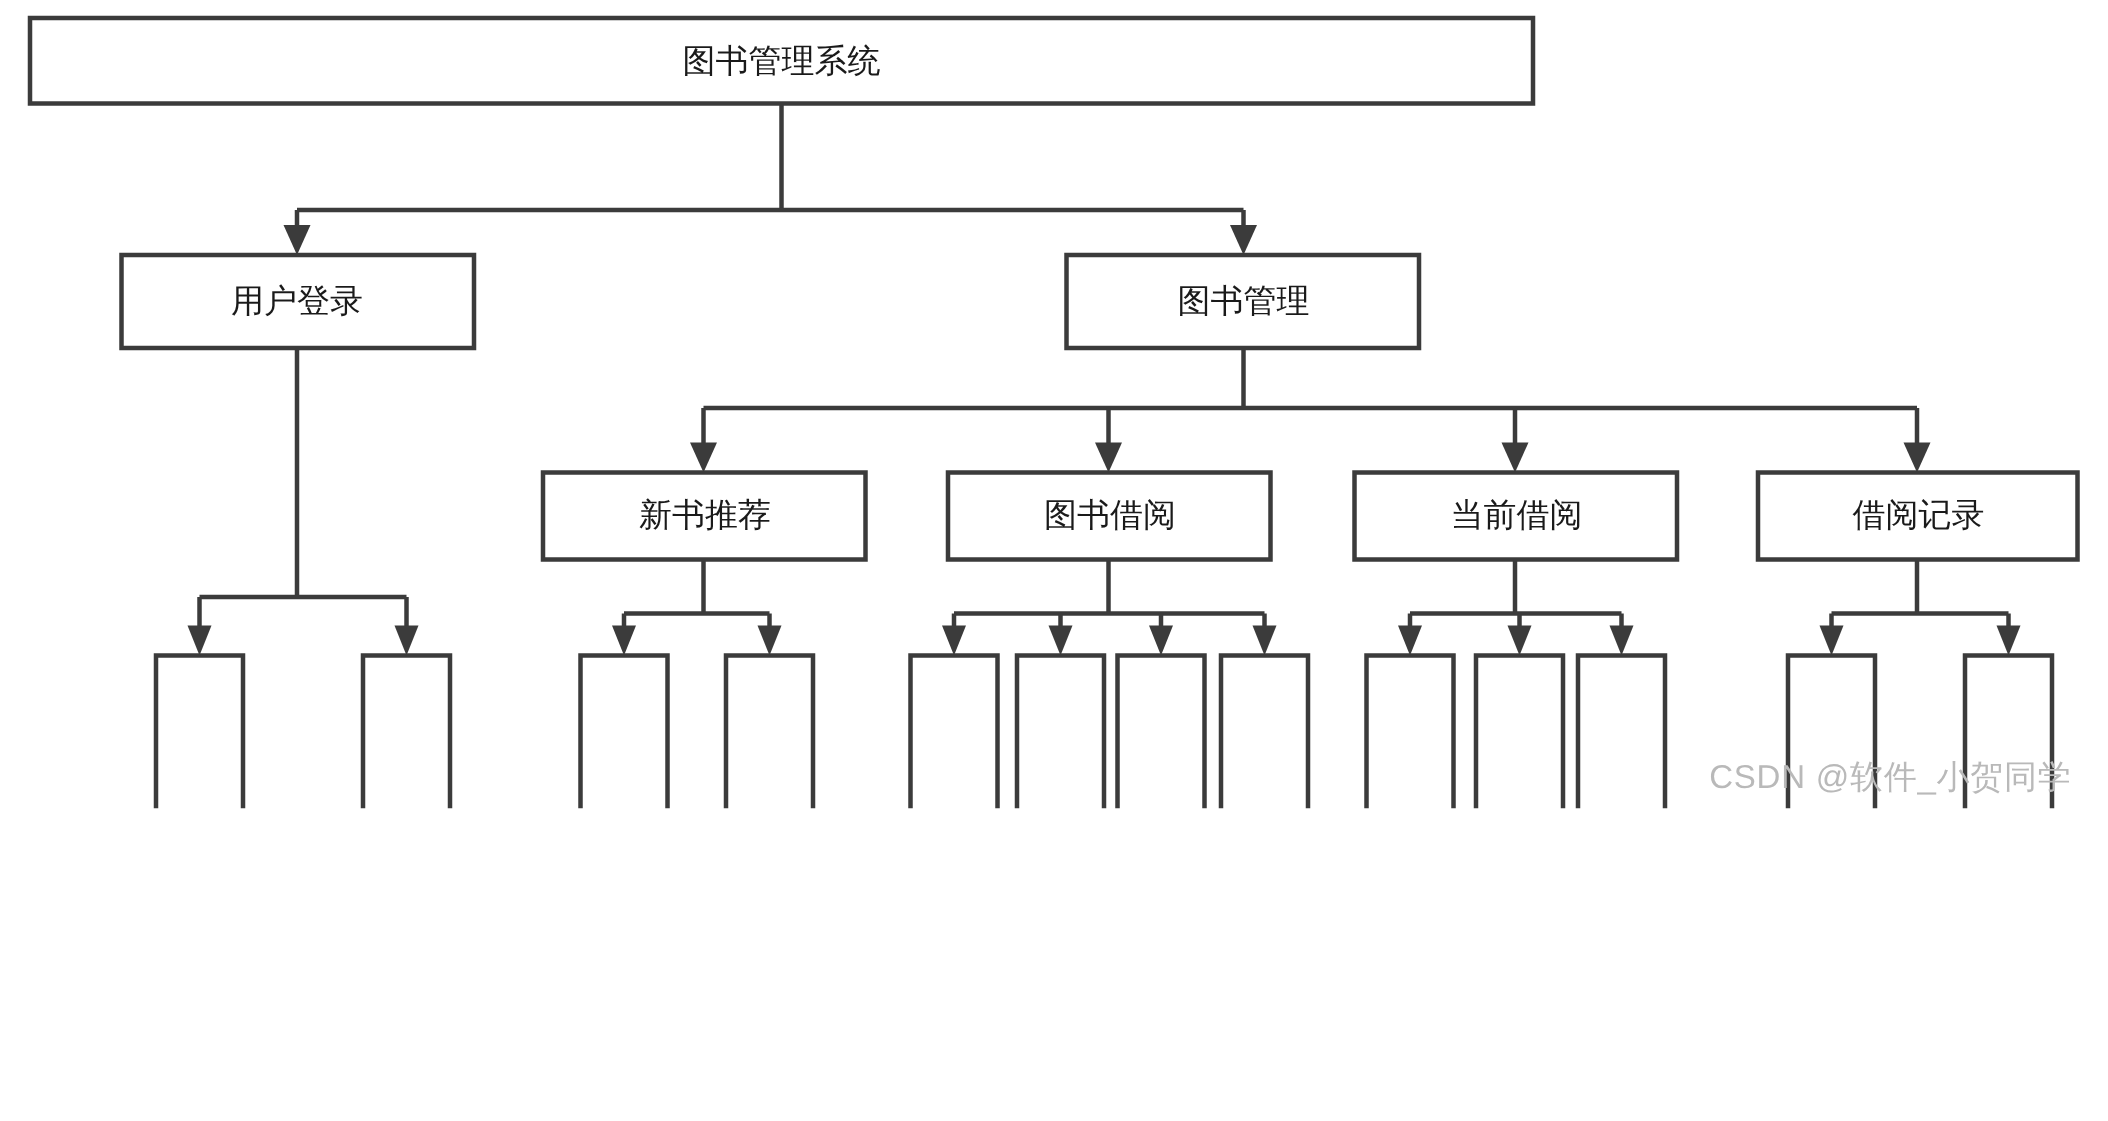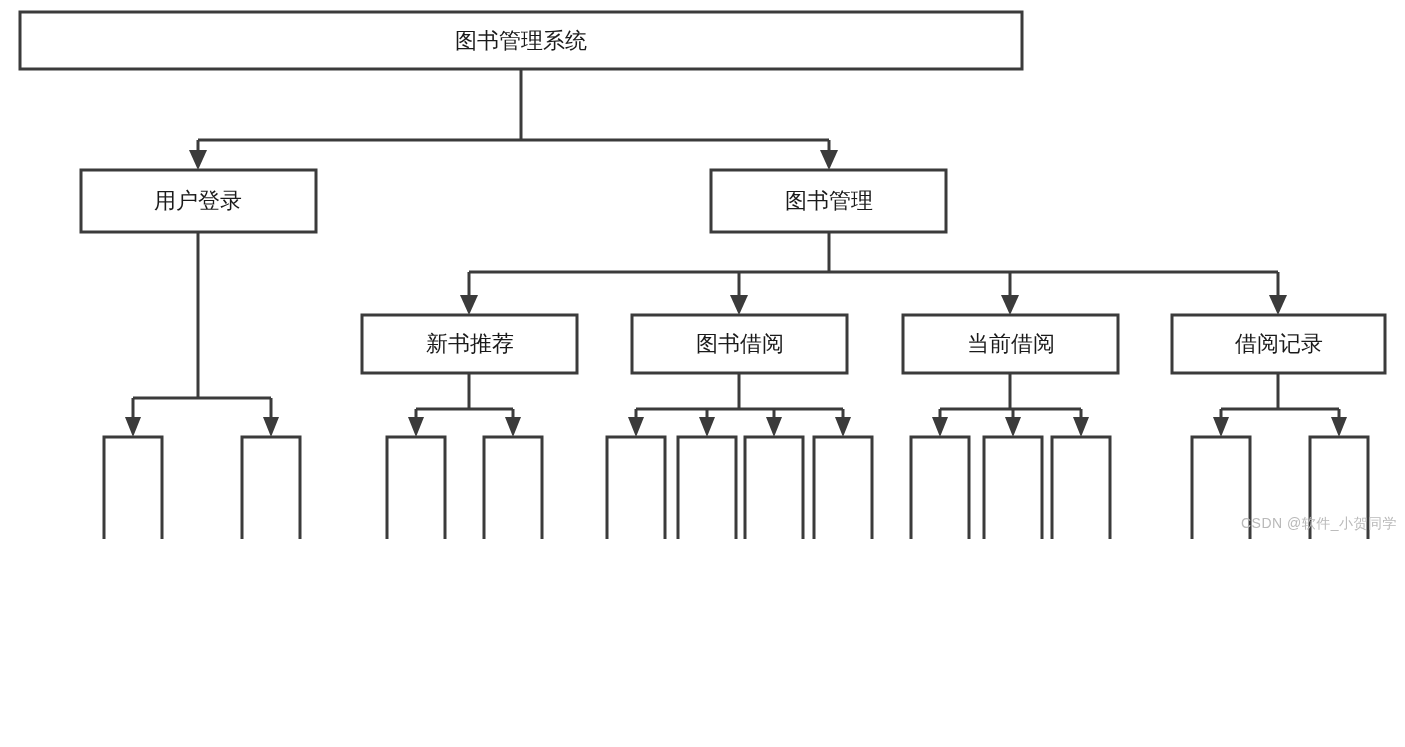--- a/index.html
+++ b/index.html
@@ -57,24 +57,24 @@
     letter-spacing: 2px;
     display: flex;
     align-items: center;
     justify-content: center;
     text-align: center;
     white-space: nowrap;
     pointer-events: none;
   }
   .watermark {
     position: absolute;
-    right: 8px;
+    right: 24px;
     bottom: 6px;
     font-family: "Liberation Sans", "DejaVu Sans", sans-serif;
-    font-size: 14px;
+    font-size: 22px;
     color: #b9b9b9;
     white-space: nowrap;
     letter-spacing: 0.5px;
   }
 </style>
 </head>
 <body>
 
 <div id="diagram-root">
 

